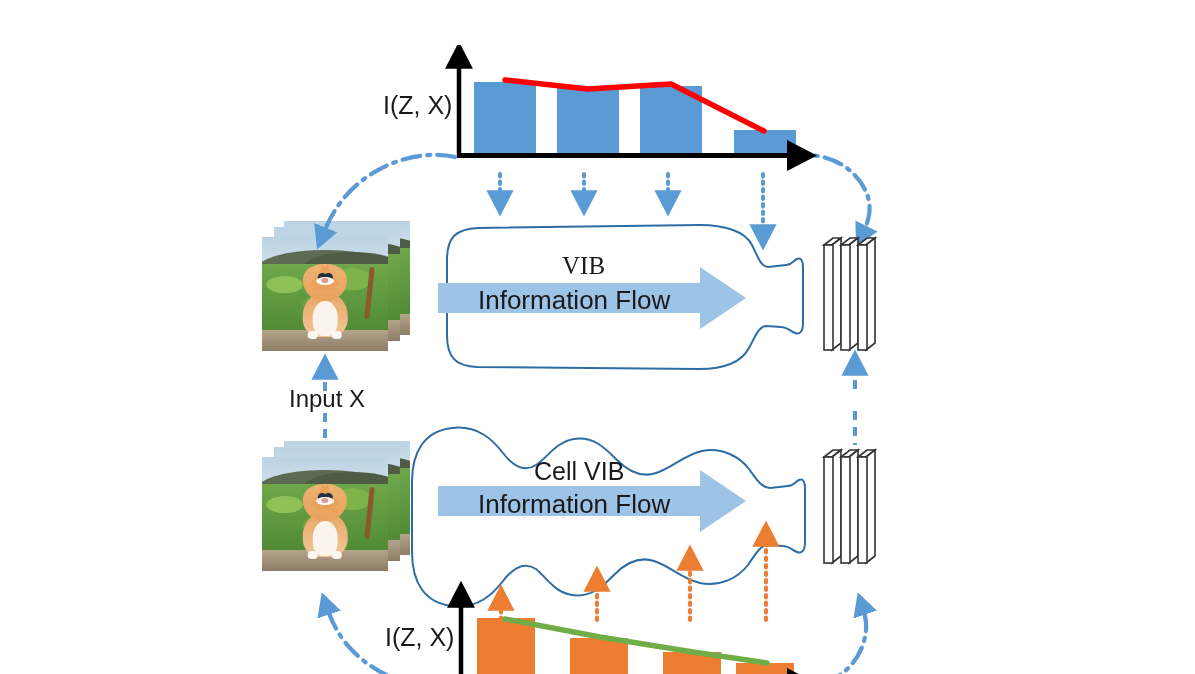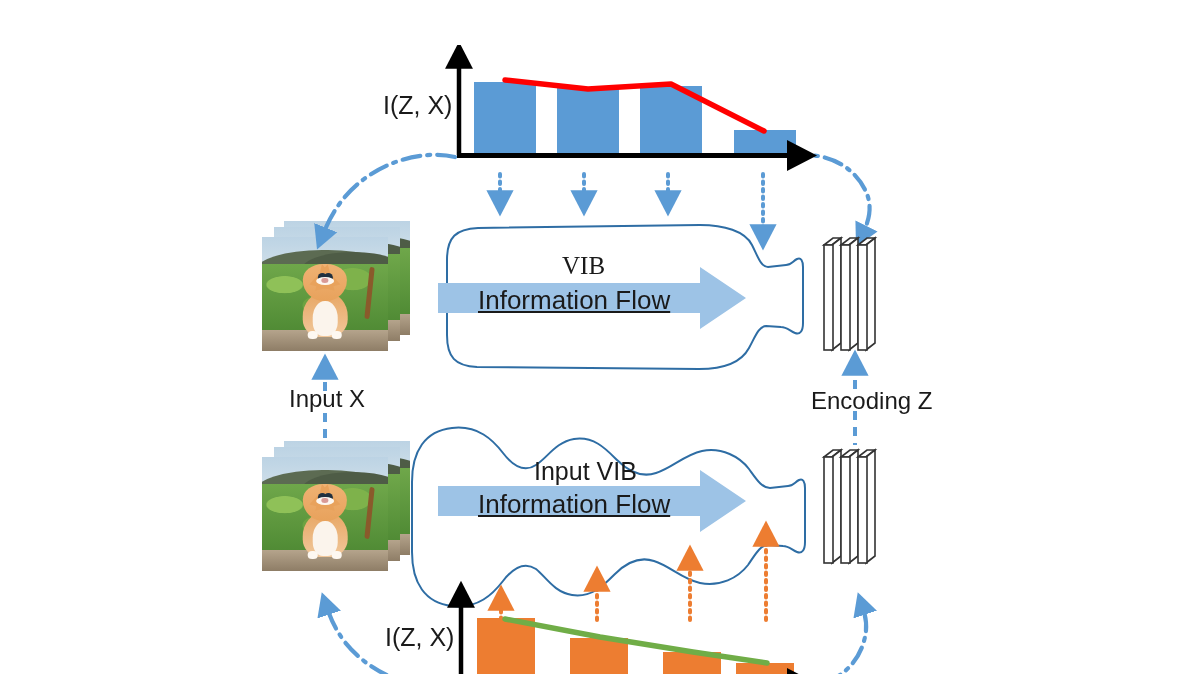--- a/index.html
+++ b/index.html
@@ -38,21 +38,20 @@
     font-size: 24px;
   }
   .lbl-encodingz {
     font-size: 24px;
   }
   .lbl-bottle-title {
     font-size: 25px;
   }
   .lbl-flow {
     font-size: 26px;
-    text-decoration: underline;
   }
   .photo-stack {
     position: absolute;
   }
   .photo {
     position: absolute;
     overflow: hidden;
     background: #8fb8d8;
   }
   .photo .sky {
@@ -449,23 +448,22 @@
       <line x1="855" y1="366" x2="855" y2="400" stroke="#5B9BD5" stroke-width="4" stroke-dasharray="9,7"></line>
     </g>
   </svg>
 
   <div class="lbl lbl-izx" style="left:383px; top:46px;">I(Z, X)</div>
 
   <div class="lbl lbl-izx" style="left:385px; top:578px;">I(Z, X)</div>
 
   <div class="lbl lbl-inputx" style="left:289px; top:340px;">Input X</div>
 
-  <div class="lbl lbl-encodingz" style="left:811px; top:342px;">Encoding Z</div>
 
   <div class="lbl lbl-bottle-title" style="left:562px; top:207px;font-family:Liberation Serif, serif;">VIB</div>
 
   <div class="lbl lbl-flow" style="left:478px; top:240px;">Information Flow</div>
 
-  <div class="lbl lbl-bottle-title" style="left:534px; top:412px;">Input VIB</div>
+  <div class="lbl lbl-bottle-title" style="left:534px; top:412px;">Cell VIB</div>
 
   <div class="lbl lbl-flow" style="left:478px; top:444px;">Information Flow</div>
 
 </div>
 
 </body></html>

